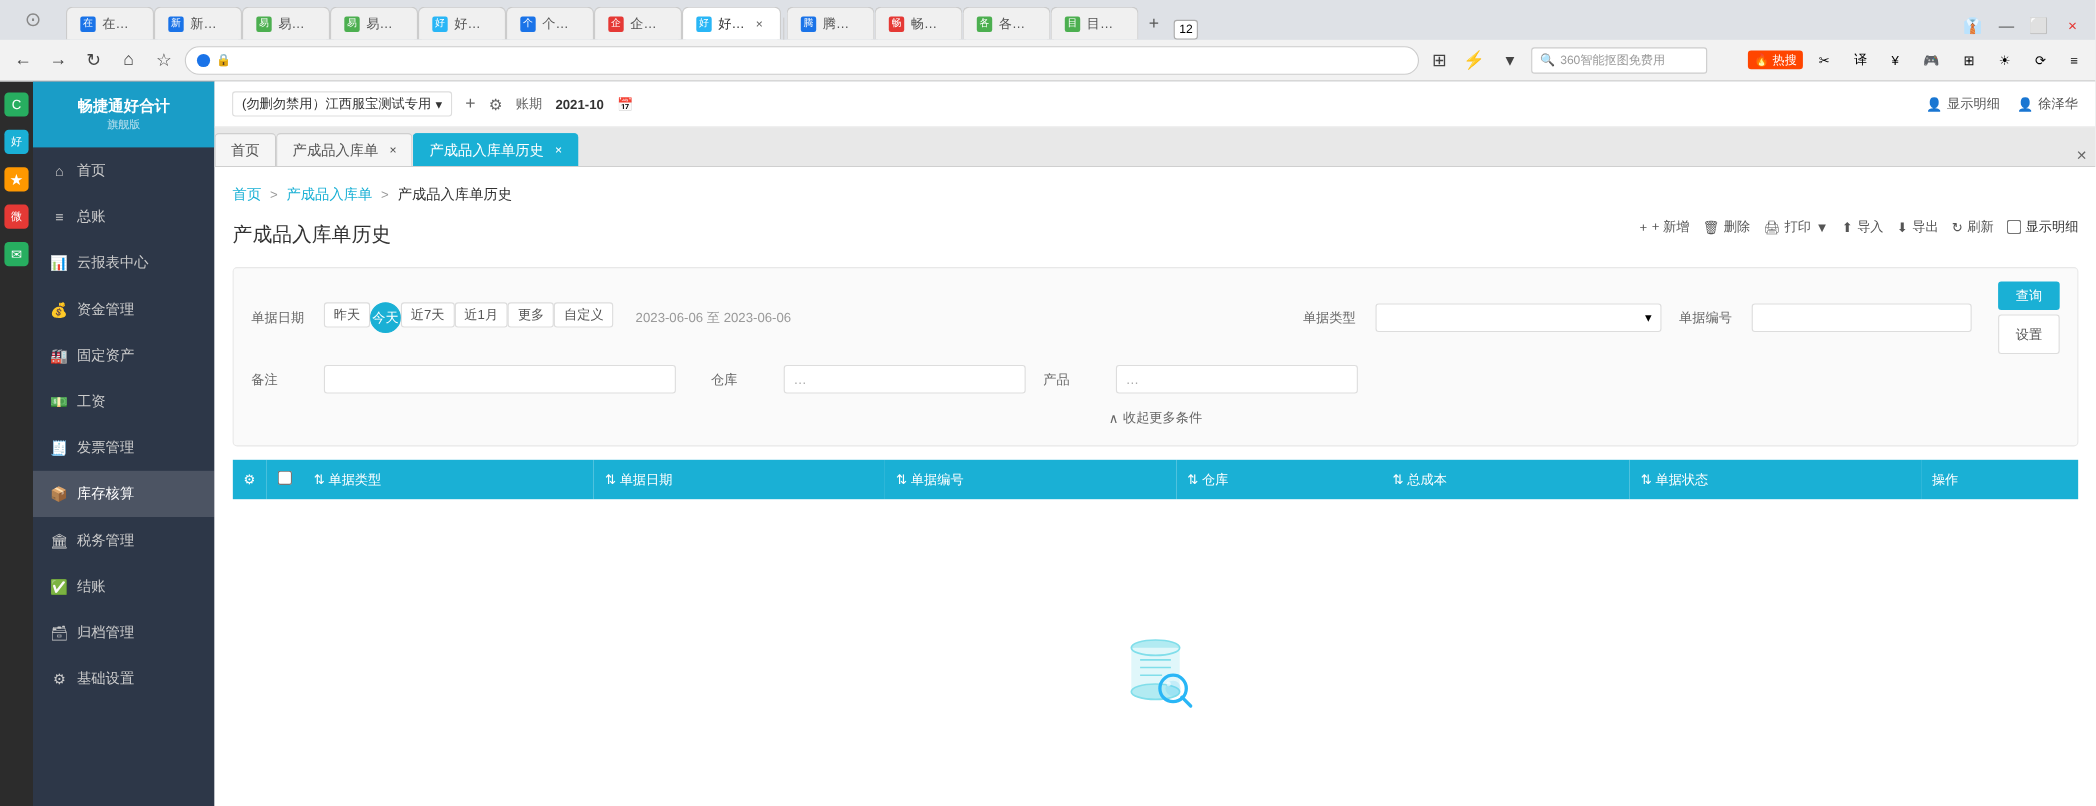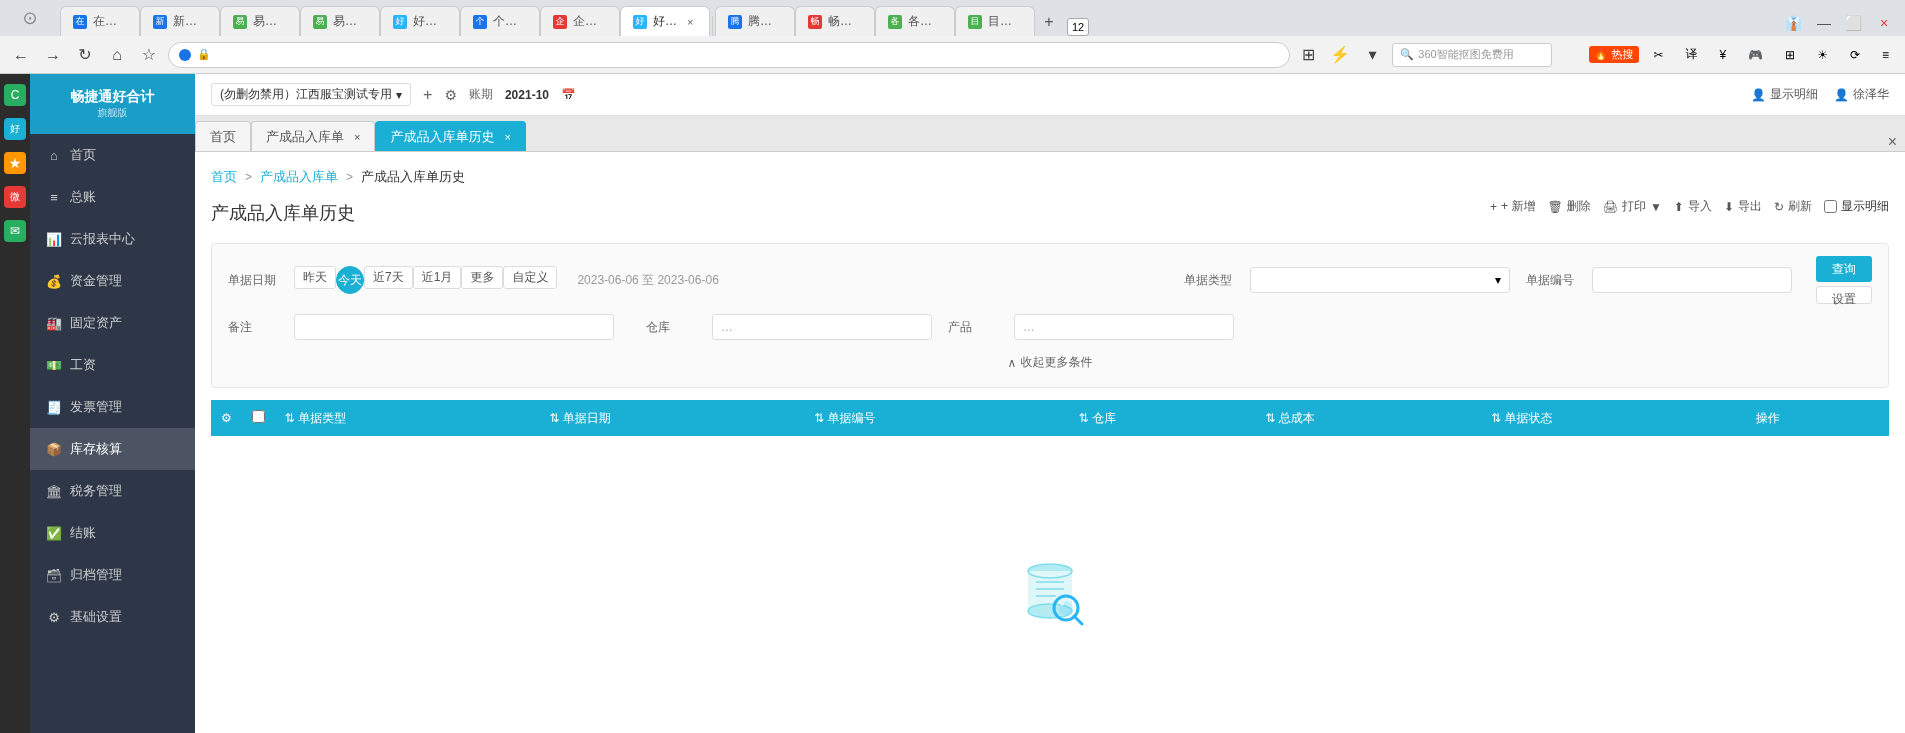--- a/index.html
+++ b/index.html
@@ -82,21 +82,21 @@
     .date-btn.active { background: #1ab0d5; color: #fff; border-color: #1ab0d5; border-radius: 50%; padding: 2px 8px; }
     .date-range { font-size: 12px; color: #999; }
     .filter-select { min-width: 220px; height: 26px; border: 1px solid #ddd; border-radius: 3px; padding: 0 8px; font-size: 12px; display: flex; align-items: center; justify-content: space-between; cursor: pointer; background: #fff; }
     .filter-input { width: 220px; height: 26px; border: 1px solid #ddd; border-radius: 3px; padding: 0 8px; font-size: 12px; background: #fff; }
     .filter-input-small { width: 320px; height: 26px; border: 1px solid #ddd; border-radius: 3px; padding: 0 8px; font-size: 12px; background: #fff; }
     .collapse-row { display: flex; justify-content: center; padding: 4px 0; }
     .collapse-btn { font-size: 12px; color: #666; cursor: pointer; display: flex; align-items: center; gap: 4px; }
 
     
     .search-btn { background: #1ab0d5; color: #fff; border: none; border-radius: 3px; padding: 4px 16px; font-size: 12px; cursor: pointer; height: 26px; }
-    .set-btn { background: #fff; color: #555; border: 1px solid #ddd; border-radius: 3px; padding: 4px 12px; font-size: 12px; cursor: pointer; height: 18px; }
+    .set-btn { background: #fff; color: #555; border: 1px solid #ddd; border-radius: 3px; padding: 4px 12px; font-size: 12px; cursor: pointer; height: 36px; }
 
     
     .data-table { width: 100%; border-collapse: collapse; }
     .data-table thead tr { background: #1ab0d5; color: #fff; height: 36px; }
     .data-table thead th { padding: 0 10px; font-size: 12px; font-weight: normal; text-align: left; white-space: nowrap; }
     .data-table tbody tr { height: 34px; border-bottom: 1px solid #f0f0f0; }
     .table-container { overflow-x: auto; }
     .table-checkbox-col { width: 30px; text-align: center; }
     .table-settings-col { width: 30px; text-align: center; }
 

